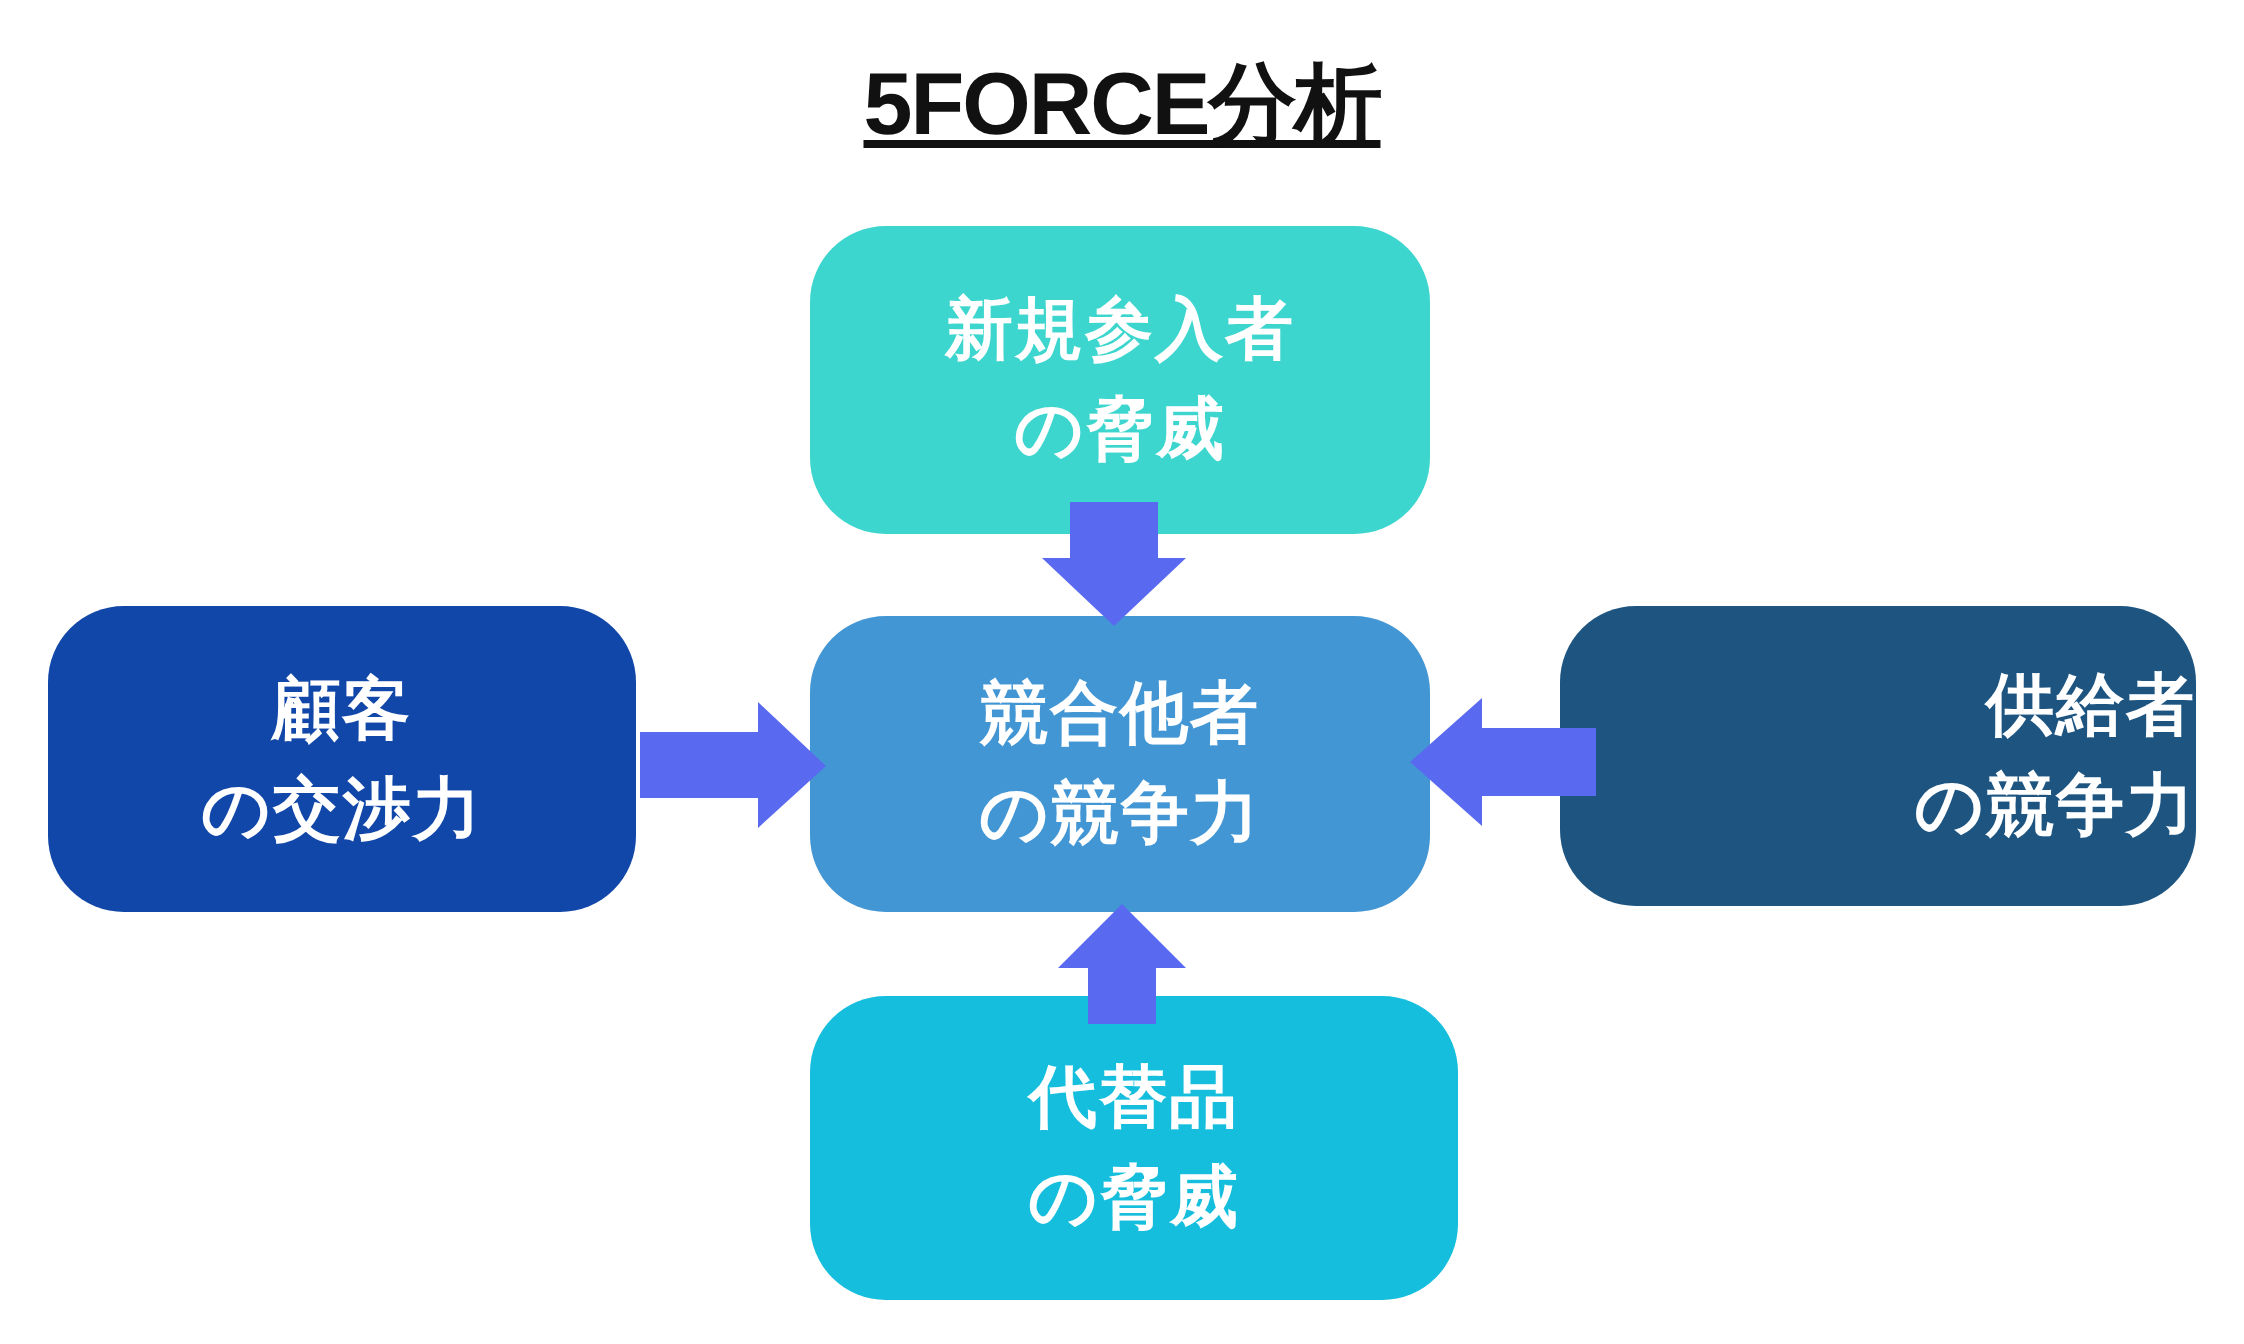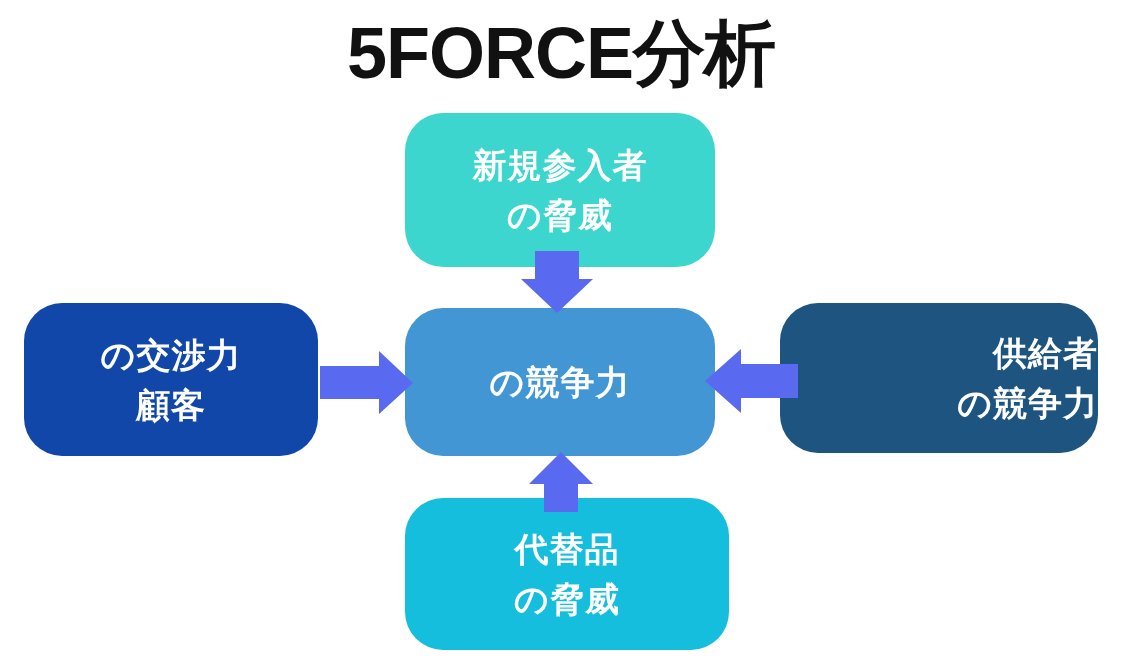--- a/index.html
+++ b/index.html
@@ -16,24 +16,25 @@
     background: #ffffff;
   }
   .diagram-title {
     position: absolute;
     left: 0;
     right: 0;
     top: 22px;
     height: 62px;
     line-height: 62px;
     text-align: center;
-    font-size: 72px;
+    font-size: 44px;
     font-weight: bold;
     letter-spacing: -1px;
     z-index: 1;
+    text-decoration: underline;
   }
   .force-box {
     position: absolute;
     border-radius: 38px;
     display: flex;
     flex-direction: column;
     align-items: center;
     justify-content: center;
     z-index: 1;
   }
@@ -67,25 +68,26 @@
 <div class="canvas">
 
   <div class="diagram-title" style="color: rgb(17, 17, 17);">5FORCE分析</div>
 
   <div class="force-box box-top" style="background: rgb(61, 214, 206);">
     <div class="line">新規参入者</div>
     <div class="line">の脅威</div>
   </div>
 
   <div class="force-box box-left" style="background: rgb(17, 71, 168);">
+    <div class="line">顧客</div>
     <div class="line">の交渉力</div>
-    <div class="line">顧客</div>
   </div>
 
   <div class="force-box box-center" style="background: rgb(66, 150, 212);">
+    <div class="line">競合他者</div>
     <div class="line">の競争力</div>
   </div>
 
   <div class="force-box box-right" style="background: rgb(29, 84, 128);">
     <div class="line">供給者</div>
     <div class="line">の競争力</div>
   </div>
 
   <div class="force-box box-bottom" style="background: rgb(21, 190, 220);">
     <div class="line">代替品</div>

